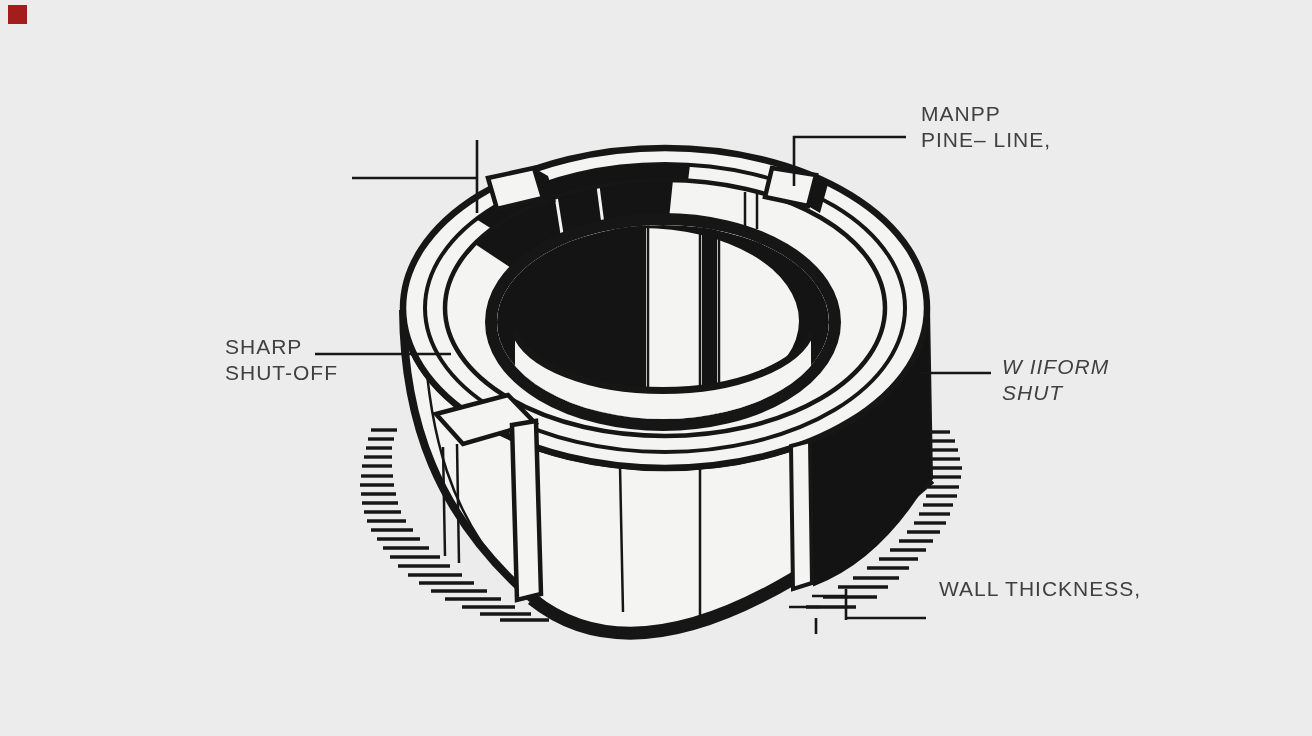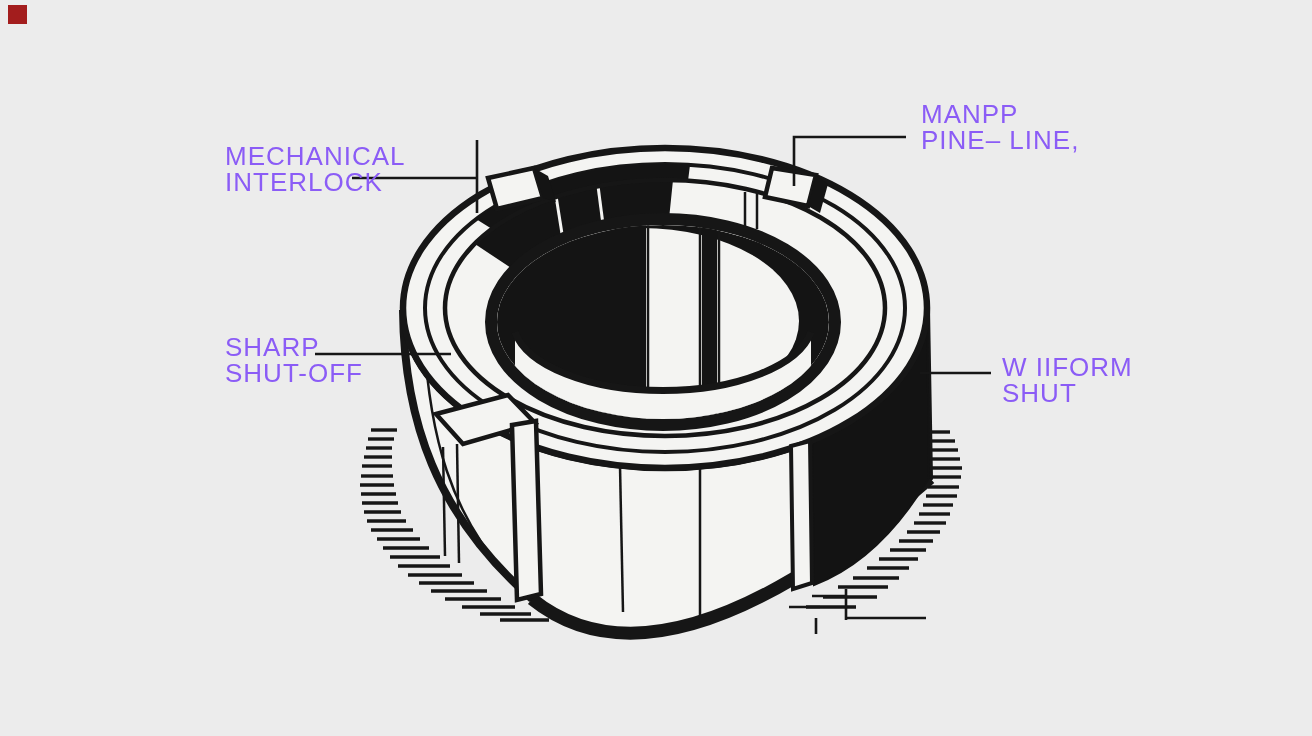--- a/index.html
+++ b/index.html
@@ -7,32 +7,32 @@
     position:relative;
     width:1312px;height:736px;
     background:#ececec;
     overflow:hidden;
     font-family:"Liberation Sans",sans-serif;
   }
   svg{position:absolute;left:0;top:0;}
   .label{
     position:absolute;
     font-family:"Liberation Sans",sans-serif;
-    font-size:26px;
+    font-size:21px;
     line-height:26px;
     font-weight:500;
     letter-spacing:1px;
-    color:#8b5cf6;
+    color:#404040;
     white-space:nowrap;
   }
   .label span{display:block;}
   #label-mechanical-interlock{left:225px;top:143px;}
   #label-manpp-shut-line{left:921px;top:101px;}
   #label-sharp-shut-off{left:225px;top:334px;}
-  #label-wiiform-pine{left:1002px;top:354px;}
+  #label-wiiform-pine{left:1002px;top:354px;font-style:italic;}
   #label-uniform-wall-thickness{left:939px;top:576px;}
   #corner-marker{
     position:absolute;left:8px;top:5px;width:19px;height:19px;
   }
 </style>
 </head>
 <body>
 
 <div class="stage" style="background: rgb(236, 236, 236);">
 
@@ -146,33 +146,30 @@
 
     <g stroke="#161616" stroke-width="2.6" fill="none">
       <path d="M352 178 H477 M477 140 V213"></path>
       <path d="M794 186 V137 H906"></path>
       <path d="M315 354 H451"></path>
       <path d="M920 373 H991"></path>
       <path d="M812 596 H846 M846 589 V620 M846 618 H926 M816 618 V634 M789 607 H820"></path>
     </g>
   </svg>
 
-  <div class="label" id="label-mechanical-interlock">
-    <span>MECHANICAL</span>
-    <span>INTERLOCK</span>
-  </div>
   <div class="label" id="label-manpp-shut-line">
     <span>MANPP</span>
     <span>PINE– LINE,</span>
   </div>
   <div class="label" id="label-sharp-shut-off">
     <span>SHARP</span>
     <span>SHUT-OFF</span>
   </div>
   <div class="label" id="label-wiiform-pine">
     <span>W IIFORM</span>
     <span>SHUT</span>
   </div>
   <div class="label" id="label-uniform-wall-thickness">
+    <span>WALL THICKNESS,</span>
   </div>
 
   <div id="corner-marker" style="background: rgb(163, 29, 29);"></div>
 </div>
 
 </body></html>

